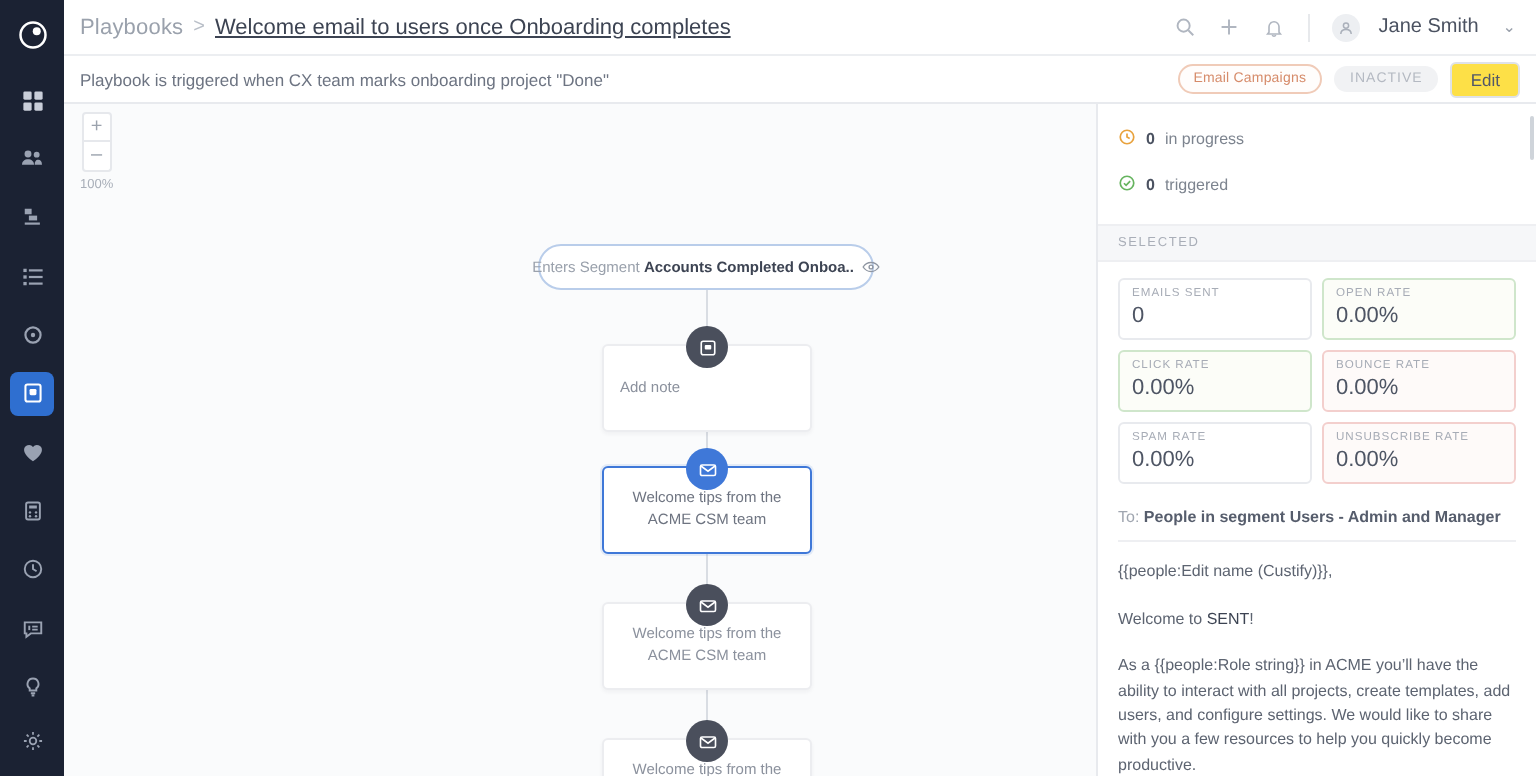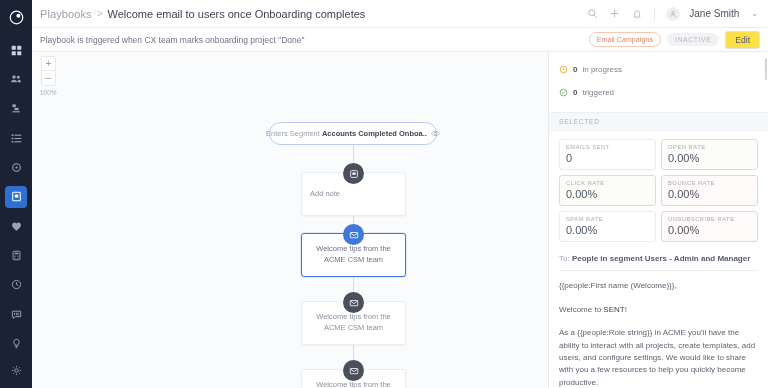--- a/index.html
+++ b/index.html
@@ -44,21 +44,21 @@
     height: 28px; flex: 0 0 28px;
     background: #ffffff;
     display: flex; align-items: center;
     padding: 0 10px 0 8px;
     border-bottom: 1px solid #eceef1;
   }
   .crumb {
     font-size: 11px; color: #9aa1ac; letter-spacing: .1px;
   }
   .crumb-sep { font-size: 10px; color: #b9bfc8; margin: 0 5px; }
-  .crumb-current { font-size: 11px; color: #3c4352; }
+  .crumb-current { font-size: 11px; color: #3c4352; text-decoration: underline; }
   .top-right { margin-left: auto; display: flex; align-items: center; gap: 9px; }
   .icon-btn { width: 13px; height: 13px; display: flex; align-items: center; justify-content: center; cursor: pointer; }
   .top-divider { width: 1px; height: 14px; background: #e7e9ec; margin: 0 2px; }
   .avatar {
     width: 14px; height: 14px; border-radius: 50%;
     background: #edeff2; display: flex; align-items: center; justify-content: center;
   }
   .username { font-size: 10px; color: #4b5261; margin-left: 0; }
   .caret { margin-left: 3px; font-size: 8px; color: #9aa1ac; }
 
@@ -503,21 +503,21 @@
         </div>
 
         <div class="mail-meta">
           <div class="meta-row">
             <span>To:</span>
             <b>People in segment Users - Admin and Manager</b>
           </div>
         </div>
 
         <div class="mail-body">
-          <div class="mail-p">{{people:First name (Welcome)}},</div>
+          <div class="mail-p">{{people:Edit name (Custify)}},</div>
           <div class="mail-p">
             <span>Welcome to</span>
             <span class="strong">SENT</span><span>!</span>
           </div>
           <div class="mail-p">As a {{people:Role string}} in ACME you’ll have the ability to interact with all projects, create templates, add users, and configure settings. We would like to share with you a few resources to help you quickly become productive.</div>
         </div>
 
         <div class="mail-scroll"></div>
       </div>
 

